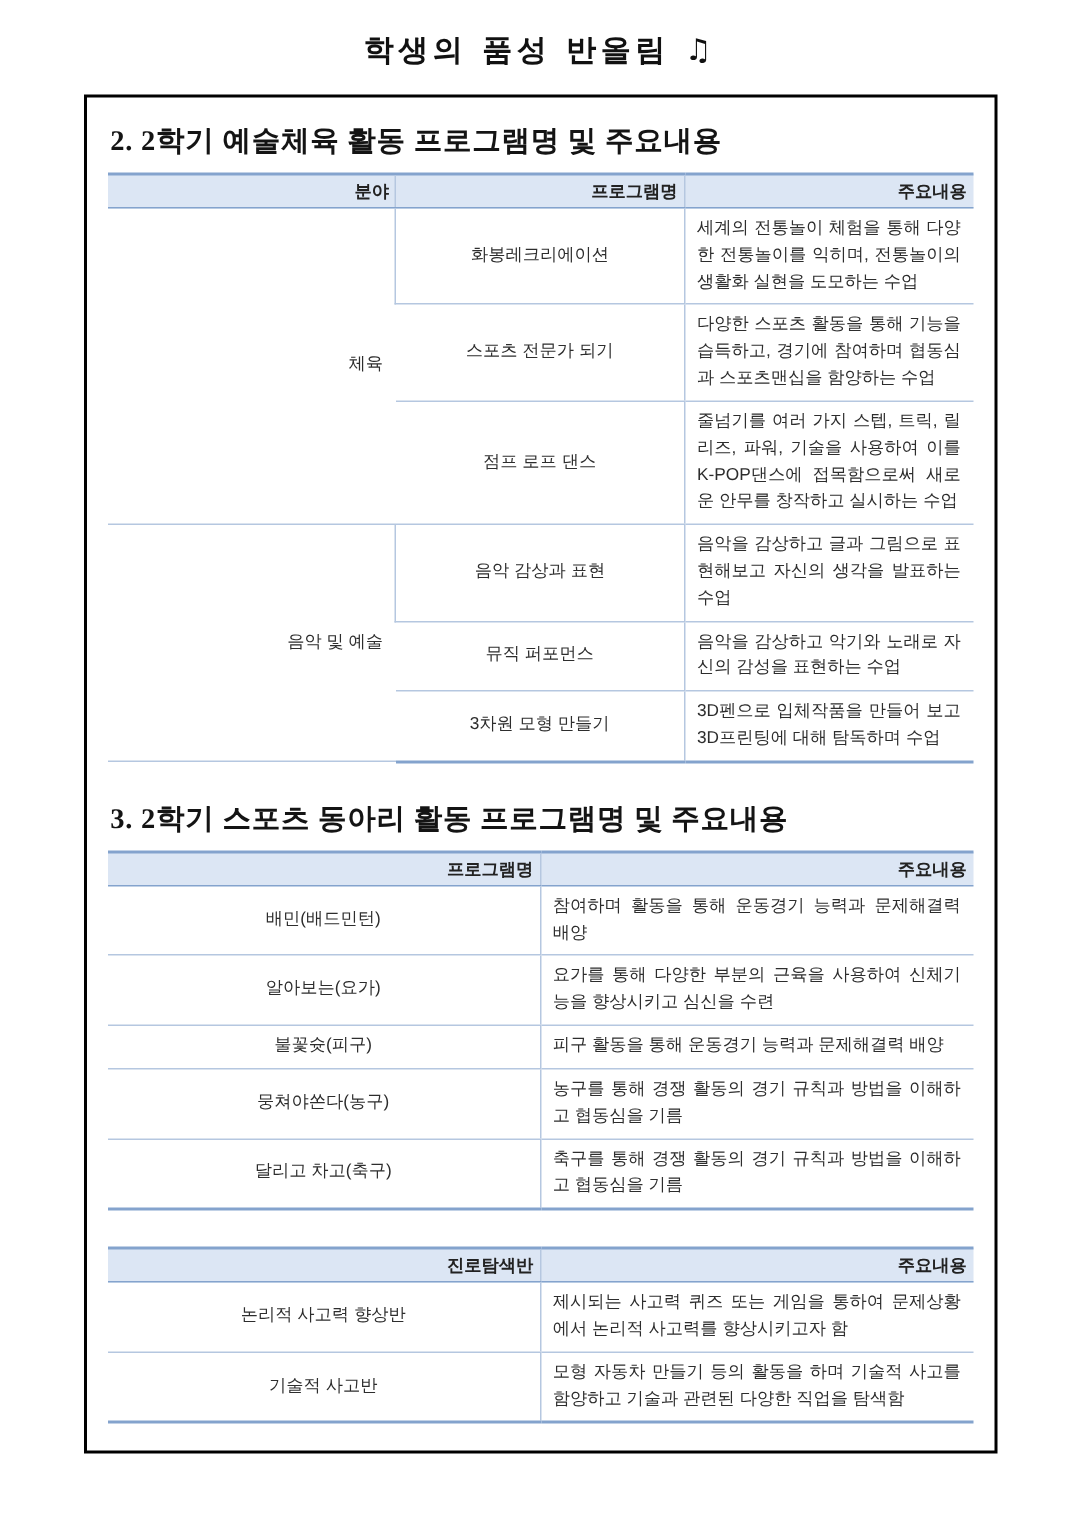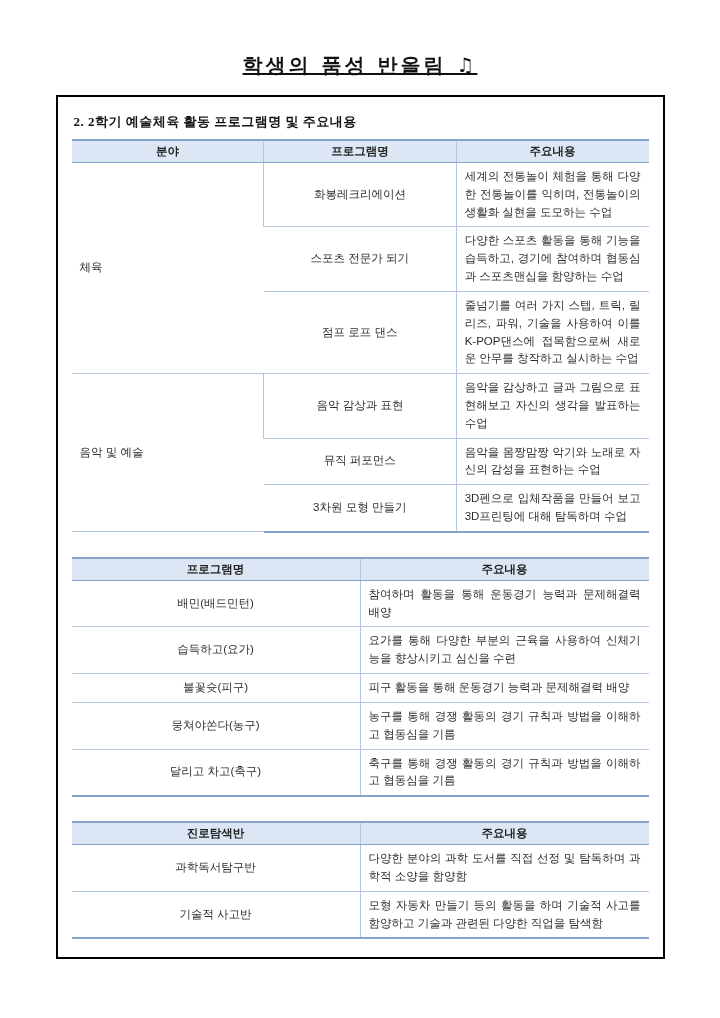--- a/index.html
+++ b/index.html
@@ -11,62 +11,62 @@
     overflow: hidden;
   }
   .calligraphy {
     text-align: center;
     font-family: "DejaVu Serif", serif;
     font-weight: 700;
     font-size: 20px;
     letter-spacing: 3px;
     color: #111;
   }
-  .calligraphy.top { padding-top: 52px; text-decoration: underline; }
+  .calligraphy.top { padding-top: 20px; }
   .page-frame {
     width: 577px;
     margin: 16px auto 0 auto;
     border: 2px solid #000000;
     padding: 12px 14px 18px 14px;
     background: #ffffff;
   }
   .section-heading {
     font-family: "Liberation Serif", serif;
     font-weight: 700;
-    font-size: 13px;
+    font-size: 19px;
     letter-spacing: 0.5px;
     color: #141414;
     margin: 4px 0 8px 2px;
   }
   .section { margin-bottom: 24px; }
   .section:last-child { margin-bottom: 0; }
   table {
     border-collapse: collapse;
     width: 100%;
     table-layout: fixed;
     font-size: 11.5px;
   }
   thead td {
     background: #dce6f4;
     border-top: 2px solid #84a3cd;
     border-bottom: 1px solid #84a3cd;
     font-weight: 700;
-    text-align: center;
+    text-align: right;
     padding: 3px 4px;
     color: #222;
   }
   tbody td {
     border-bottom: 1px solid #b5c7e0;
     padding: 5px 8px;
     vertical-align: middle;
     line-height: 1.55;
   }
   td + td { border-left: 1px solid #b5c7e0; }
   tbody tr:last-child td { border-bottom: 2px solid #84a3cd; }
-  td.cat  { text-align: left; width: 16%; }
+  td.cat  { text-align: right; width: 16%; }
   td.prog { text-align: center; margin-top: 33px; }
   table.cols3 td.prog { width: 21.5%; }
   table.cols2 td.prog { width: 30.5%; }
   td.desc { text-align: justify; }
 </style>
 </head>
 <body>
 
 <div class="calligraphy top">학생의 품성 반올림 ♫</div>
 
@@ -96,45 +96,46 @@
             <td class="prog">점프 로프 댄스</td>
             <td class="desc">줄넘기를 여러 가지 스텝, 트릭, 릴리즈, 파워, 기술을 사용하여 이를 K-POP댄스에 접목함으로써 새로운 안무를 창작하고 실시하는 수업</td>
           </tr>
           <tr>
             <td class="cat" rowspan="3">음악 및 예술</td>
             <td class="prog">음악 감상과 표현</td>
             <td class="desc">음악을 감상하고 글과 그림으로 표현해보고 자신의 생각을 발표하는 수업</td>
           </tr>
           <tr>
             <td class="prog">뮤직 퍼포먼스</td>
-            <td class="desc">음악을 몸짱맘짱 악기와 노래로 자신의 감성을 표현하는 수업</td>
+            <td class="desc">음악을 감상하고 악기와 노래로 자신의 감성을 표현하는 수업</td>
           </tr>
           <tr>
             <td class="prog">3차원 모형 만들기</td>
             <td class="desc">3D펜으로 입체작품을 만들어 보고 3D프린팅에 대해 탐독하며 수업</td>
           </tr>
         </tbody>
       </table>
   </div>
 
   <div class="section">
+    <div class="section-heading">3. 2학기 스포츠 동아리 활동 프로그램명 및 주요내용</div>
     <table class="cols2">
         <thead>
           <tr>
             <td class="hcell">프로그램명</td>
             <td class="hcell">주요내용</td>
           </tr>
         </thead>
         <tbody>
           <tr>
             <td class="prog">배민(배드민턴)</td>
             <td class="desc">참여하며 활동을 통해 운동경기 능력과 문제해결력 배양</td>
           </tr>
           <tr>
-            <td class="prog">습득하고(요가)</td>
+            <td class="prog">알아보는(요가)</td>
             <td class="desc">요가를 통해 다양한 부분의 근육을 사용하여 신체기능을 향상시키고 심신을 수련</td>
           </tr>
           <tr>
             <td class="prog">불꽃슛(피구)</td>
             <td class="desc">피구 활동을 통해 운동경기 능력과 문제해결력 배양</td>
           </tr>
           <tr>
             <td class="prog">뭉쳐야쏜다(농구)</td>
             <td class="desc">농구를 통해 경쟁 활동의 경기 규칙과 방법을 이해하고 협동심을 기름</td>
           </tr>
@@ -149,22 +150,22 @@
   <div class="section">
     <table class="cols2">
         <thead>
           <tr>
             <td class="hcell">진로탐색반</td>
             <td class="hcell">주요내용</td>
           </tr>
         </thead>
         <tbody>
           <tr>
-            <td class="prog">과학독서탐구반</td>
-            <td class="desc">다양한 분야의 과학 도서를 직접 선정 및 탐독하며 과학적 소양을 함양함</td>
+            <td class="prog">논리적 사고력 향상반</td>
+            <td class="desc">제시되는 사고력 퀴즈 또는 게임을 통하여 문제상황에서 논리적 사고력를 향상시키고자 함</td>
           </tr>
           <tr>
             <td class="prog">기술적 사고반</td>
             <td class="desc">모형 자동차 만들기 등의 활동을 하며 기술적 사고를 함양하고 기술과 관련된 다양한 직업을 탐색함</td>
           </tr>
         </tbody>
       </table>
   </div>
 
 </div>

